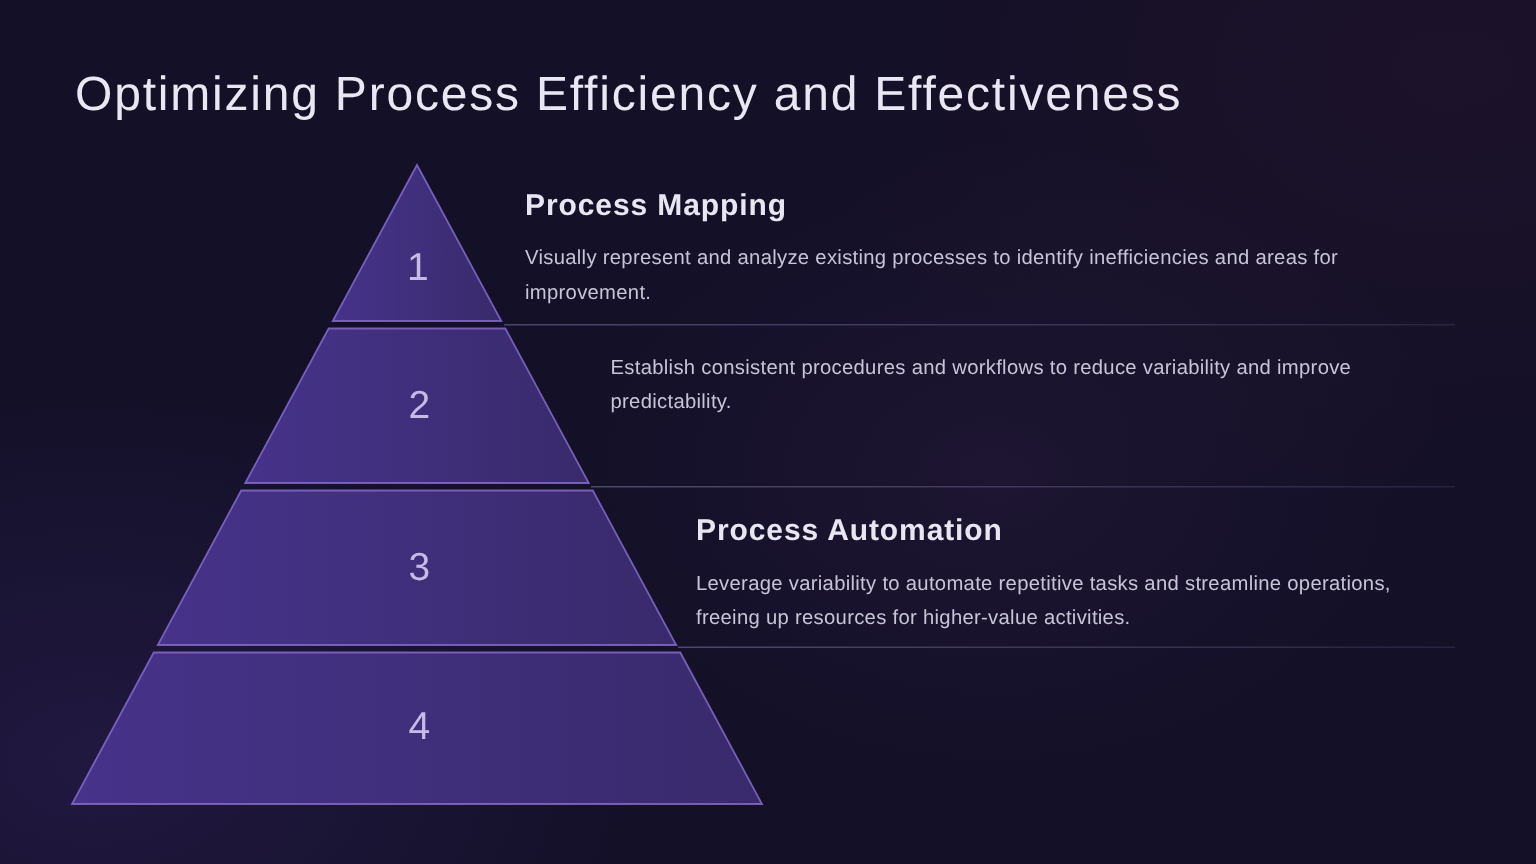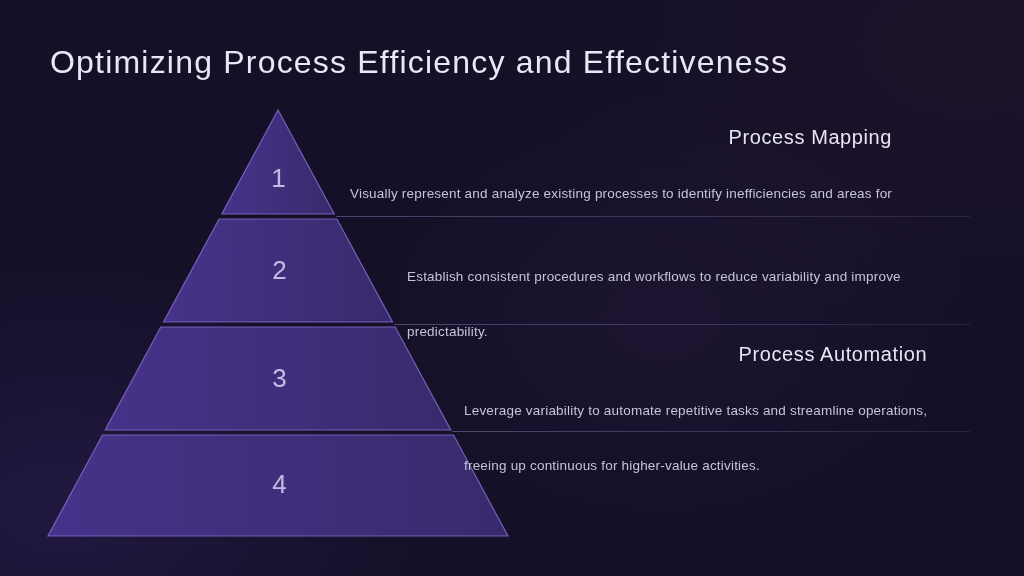--- a/index.html
+++ b/index.html
@@ -27,31 +27,30 @@
     transform:translate(-50%,-50%);
     font-size:26px;font-weight:300;
     color:#c6bae6;letter-spacing:1px;
   }
   .divider{
     position:absolute;height:1px;
     background:linear-gradient(90deg, rgba(160,150,212,0.40), rgba(160,150,212,0.14));
   }
   .section{position:absolute;}
   .section-title{
-    font-size:20px;font-weight:400;letter-spacing:0.6px;
+    font-size:20px;font-weight:700;letter-spacing:0.6px;
     color:#e9e6f3;line-height:26px;
-    white-space:nowrap;margin:0 0 10px 0;text-align:right;
+    white-space:nowrap;margin:0 0 10px 0;
   }
   .section-desc{margin:0;}
   .desc-line{
     display:block;
     font-size:13.5px;font-weight:400;letter-spacing:0.2px;
     color:#c7c4d7;line-height:23px;
     white-space:nowrap;
-    margin-top:32px;
   }
 </style>
 </head>
 <body>
 
 <div class="slide">
 
   <div class="slide-title">Optimizing Process Efficiency and Effectiveness</div>
 
   <svg class="pyramid-svg" width="1024" height="576" viewBox="0 0 1024 576">
@@ -73,35 +72,36 @@
   <div class="level-number" style="left:280px;top:484px;">4</div>
 
   <div class="divider" style="left:336px;top:216px;width:634px;"></div>
   <div class="divider" style="left:394px;top:324px;width:576px;"></div>
   <div class="divider" style="left:452px;top:431px;width:518px;"></div>
 
   <div class="section" style="left:350px;top:124px;">
     <h2 class="section-title">Process Mapping</h2>
     <p class="section-desc">
       <span class="desc-line">Visually represent and analyze existing processes to identify inefficiencies and areas for</span>
+      <span class="desc-line">improvement.</span>
     </p>
   </div>
 
   <div class="section" style="left:407px;top:233px;">
     <p class="section-desc">
       <span class="desc-line">Establish consistent procedures and workflows to reduce variability and improve</span>
       <span class="desc-line">predictability.</span>
     </p>
   </div>
 
   <div class="section" style="left:464px;top:341px;">
     <h2 class="section-title">Process Automation</h2>
     <p class="section-desc">
       <span class="desc-line">Leverage variability to automate repetitive tasks and streamline operations,</span>
-      <span class="desc-line">freeing up continuous for higher-value activities.</span>
+      <span class="desc-line">freeing up resources for higher-value activities.</span>
     </p>
   </div>
 
   <div class="section" style="left:521px;top:446px;">
     <p class="section-desc">
     </p>
   </div>
 
 </div>
 

